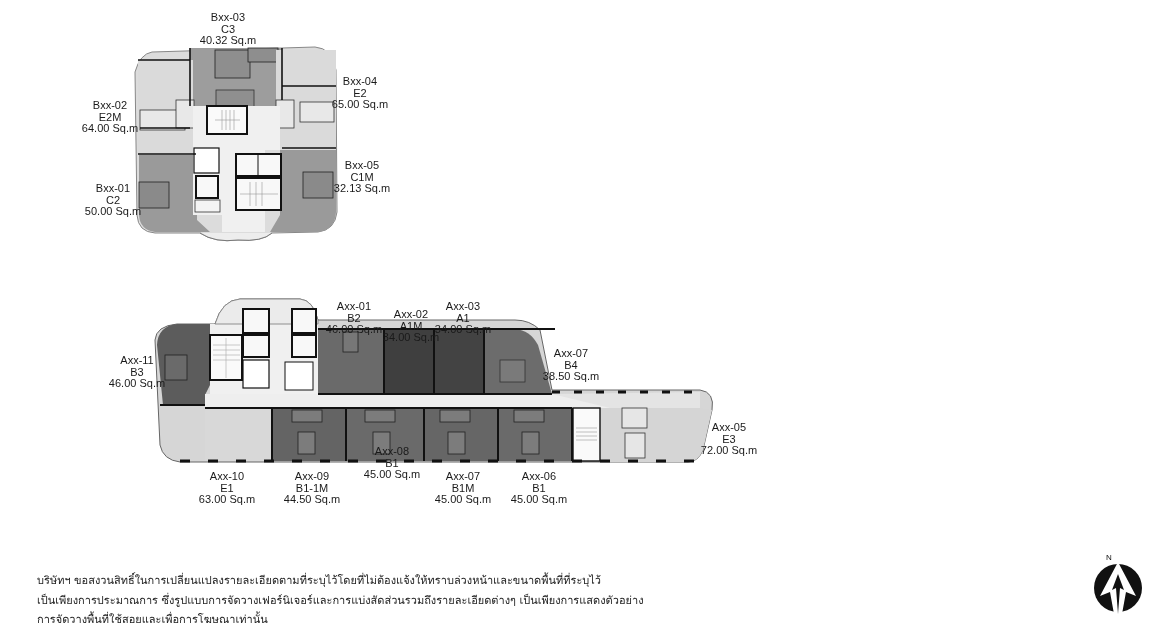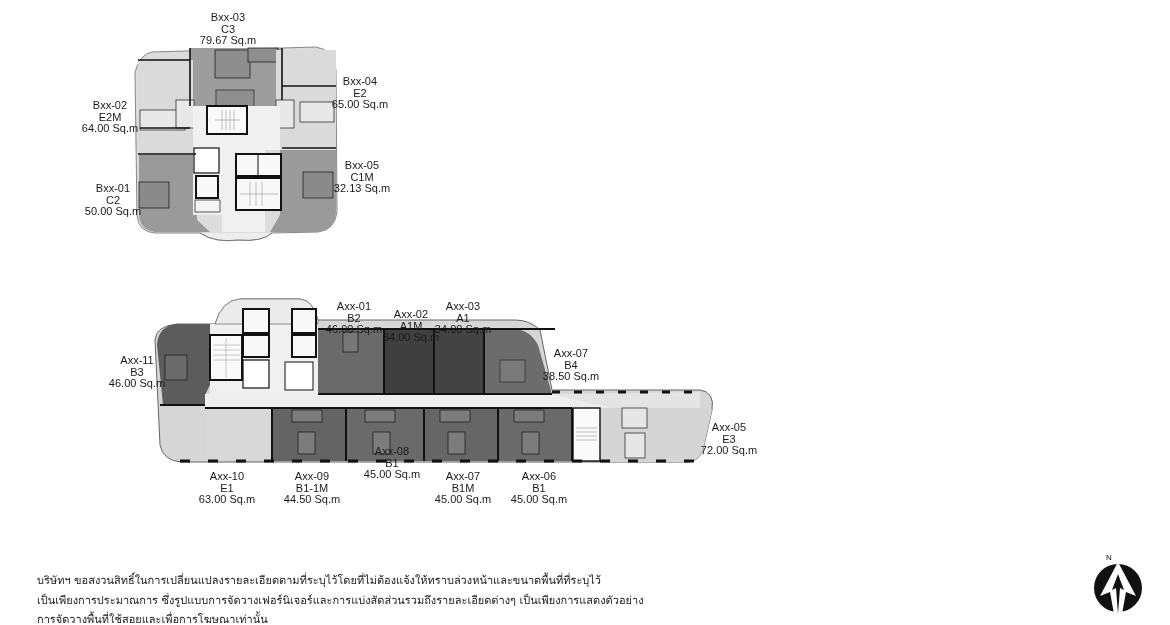--- a/index.html
+++ b/index.html
@@ -167,21 +167,21 @@
     <g stroke="#111" stroke-width="3">
       <line x1="180" y1="461" x2="700" y2="461" stroke-dasharray="10 18"></line>
       <line x1="552" y1="392" x2="700" y2="392" stroke-dasharray="8 14"></line>
     </g>
   </g>
 </svg>
 
 <div class="label" style="left:228px; top:12px;">
   <span>Bxx-03</span>
   <span>C3</span>
-  <span>79.67 Sq.m</span>
+  <span>40.32 Sq.m</span>
 </div>
 <div class="label" style="left:360px; top:76px;">
   <span>Bxx-04</span>
   <span>E2</span>
   <span>65.00 Sq.m</span>
 </div>
 <div class="label" style="left:110px; top:100px;">
   <span>Bxx-02</span>
   <span>E2M</span>
   <span>64.00 Sq.m</span>

